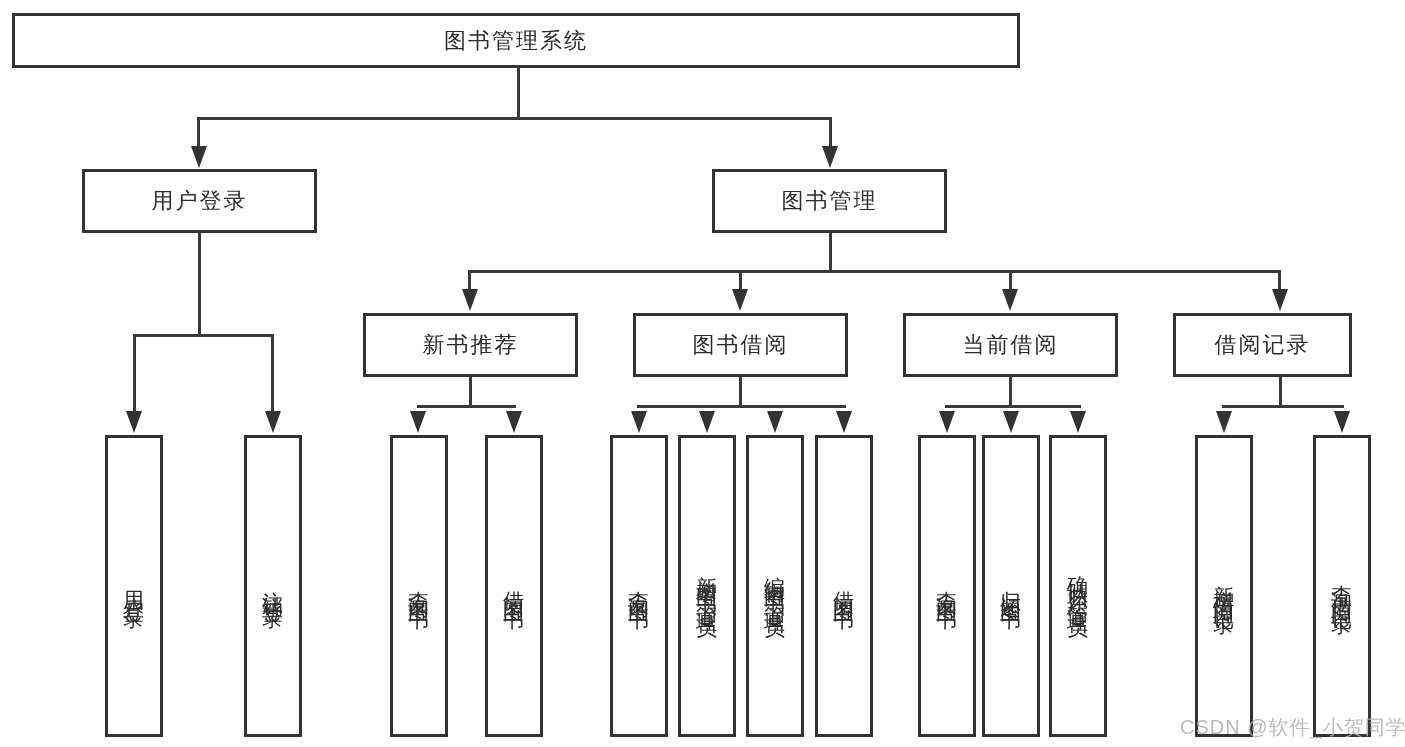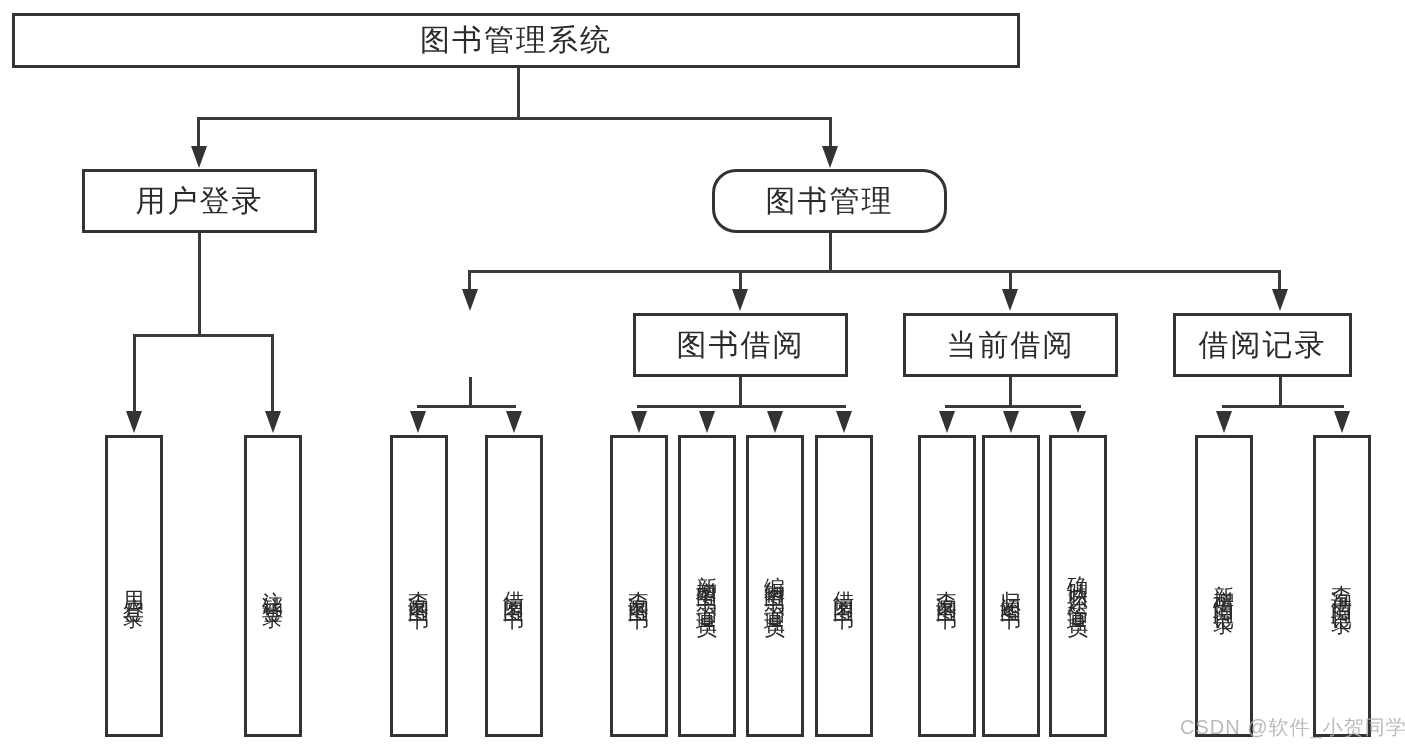--- a/index.html
+++ b/index.html
@@ -14,21 +14,21 @@
     position:absolute;
     box-sizing:border-box;
     border:3px solid #333333;
     background:#ffffff;
     display:flex;
     align-items:center;
     justify-content:center;
     color:#2b2b2b;
   }
   .hnode{
-    font-size:30px;
+    font-size:22px;
     letter-spacing:2px;
     white-space:nowrap;
   }
   .leaf .label{
     writing-mode:vertical-rl;
     text-orientation:mixed;
     font-size:21px;
     letter-spacing:6px;
     line-height:1;
   }
@@ -65,21 +65,21 @@
   <div class="line" style="left:517px;top:68px;width:3px;height:52px;"></div>
   <div class="line" style="left:197px;top:117px;width:635px;height:3px;"></div>
   <div class="line" style="left:197px;top:117px;width:3px;height:32px;"></div>
   <div class="arrow" style="left:191px;top:146px;"></div>
   <div class="line" style="left:829px;top:117px;width:3px;height:32px;"></div>
   <div class="arrow" style="left:822px;top:146px;"></div>
 
   <div class="node hnode" style="left:82px;top:169px;width:235px;height:64px;">
     <span>用户登录</span>
   </div>
-  <div class="node hnode" style="left:712px;top:169px;width:235px;height:64px;border-radius:24px;">
+  <div class="node hnode" style="left:712px;top:169px;width:235px;height:64px;">
     <span>图书管理</span>
   </div>
 
   <div class="line" style="left:198px;top:233px;width:3px;height:103px;"></div>
   <div class="line" style="left:133px;top:334px;width:141px;height:3px;"></div>
   <div class="line" style="left:133px;top:334px;width:3px;height:80px;"></div>
   <div class="arrow" style="left:126px;top:411px;"></div>
   <div class="line" style="left:271px;top:334px;width:3px;height:80px;"></div>
   <div class="arrow" style="left:265px;top:411px;"></div>
 
@@ -87,20 +87,23 @@
   <div class="line" style="left:468px;top:270px;width:813px;height:3px;"></div>
   <div class="line" style="left:468px;top:270px;width:3px;height:22px;"></div>
   <div class="arrow" style="left:462px;top:289px;"></div>
   <div class="line" style="left:739px;top:270px;width:3px;height:22px;"></div>
   <div class="arrow" style="left:732px;top:289px;"></div>
   <div class="line" style="left:1009px;top:270px;width:3px;height:22px;"></div>
   <div class="arrow" style="left:1002px;top:289px;"></div>
   <div class="line" style="left:1278px;top:270px;width:3px;height:22px;"></div>
   <div class="arrow" style="left:1272px;top:289px;"></div>
 
+  <div class="node hnode" style="left:363px;top:313px;width:215px;height:64px;">
+    <span>新书推荐</span>
+  </div>
   <div class="node hnode" style="left:903px;top:313px;width:215px;height:64px;">
     <span>当前借阅</span>
   </div>
   <div class="node hnode" style="left:633px;top:313px;width:215px;height:64px;">
     <span>图书借阅</span>
   </div>
   <div class="node hnode" style="left:1173px;top:313px;width:179px;height:64px;">
     <span>借阅记录</span>
   </div>
 

